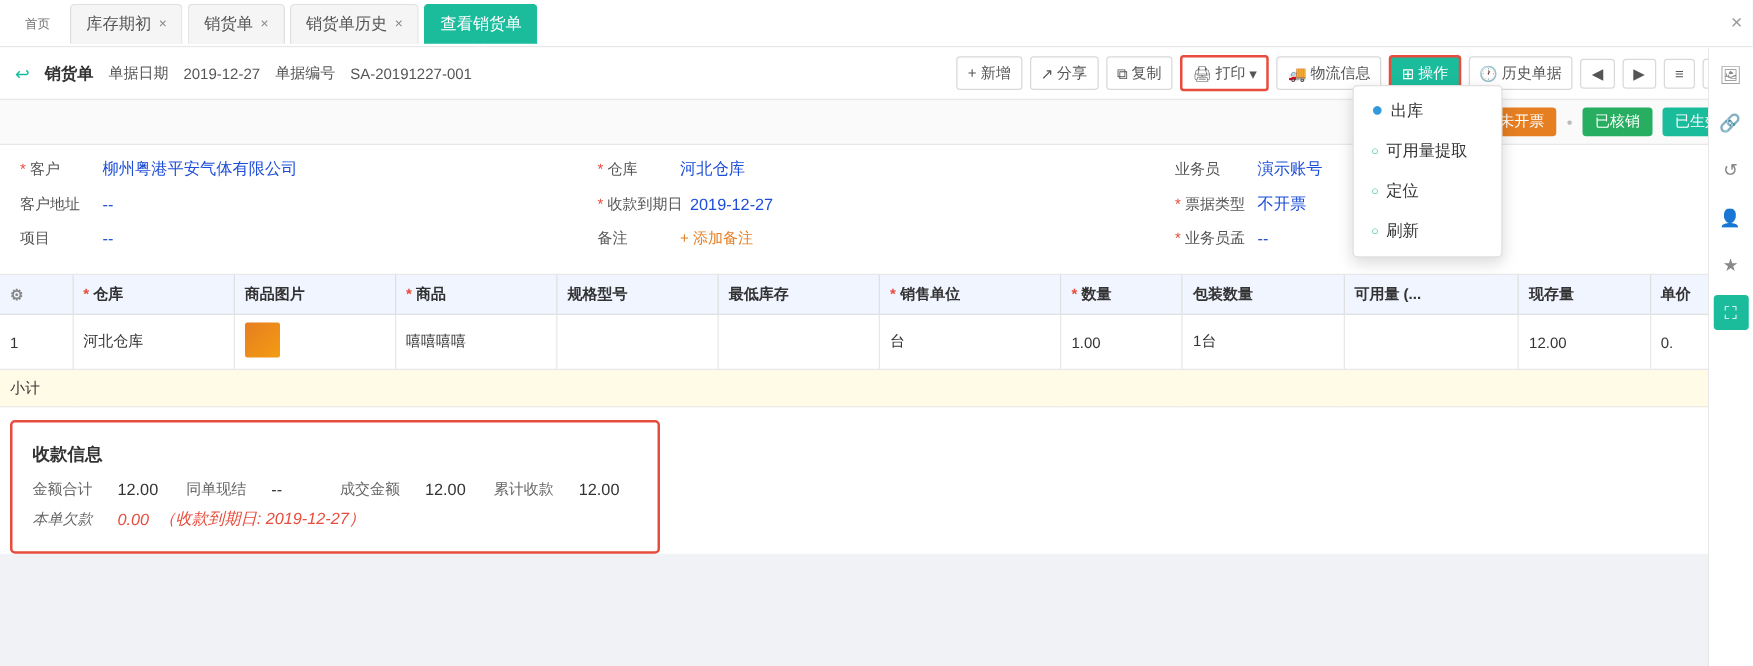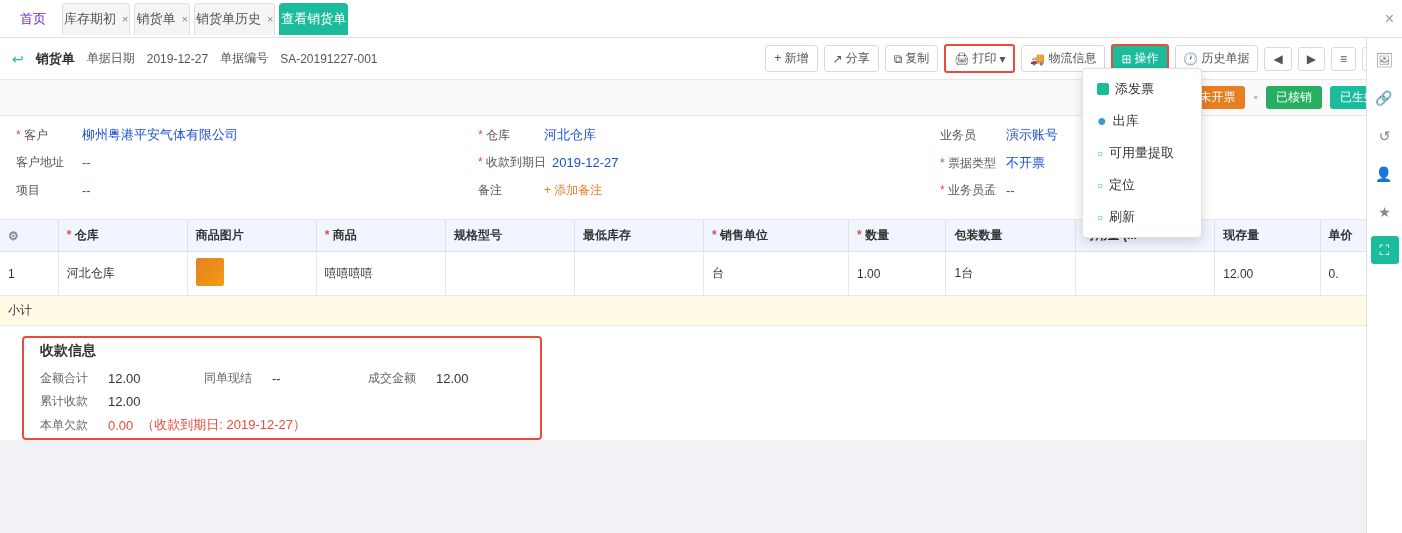--- a/index.html
+++ b/index.html
@@ -11,21 +11,21 @@
       align-items: center;
       background: #fff;
       border-bottom: 1px solid #e0e0e0;
       padding: 0 8px;
       height: 38px;
       gap: 4px;
     }
     .tab-item {
       display: flex;
       align-items: center;
-      padding: 6px 1px;
+      padding: 6px 12px;
       border-radius: 4px 4px 0 0;
       cursor: pointer;
       font-size: 13px;
       gap: 6px;
       color: #555;
       background: #f5f5f5;
       border: 1px solid #e0e0e0;
       border-bottom: none;
       height: 32px;
     }
@@ -37,22 +37,22 @@
     }
     .tab-item .close-btn {
       font-size: 11px;
       color: inherit;
       cursor: pointer;
       opacity: 0.7;
     }
     .tab-home {
       background: none;
       border: none;
-      color: #6d28d9;
-      font-size: 13px;
+      color: #737373;
+      font-size: 10px;
       padding: 6px 12px;
       cursor: pointer;
     }
     .tab-bar-right {
       margin-left: auto;
       color: #999;
       font-size: 16px;
       cursor: pointer;
     }
 
@@ -147,21 +147,21 @@
     .badge-green { background: #27ae60; }
     .badge-teal { background: #1abc9c; }
 
     
     .form-area {
       padding: 10px 16px;
       background: #fff;
     }
     .form-row {
       display: flex;
-      align-items: flex-start;
+      align-items: center;
       margin-bottom: 10px;
       gap: 16px;
     }
     .form-field {
       display: flex;
       align-items: center;
       flex: 1;
       gap: 6px;
     }
     .form-label {
@@ -226,35 +226,35 @@
     .product-img {
       width: 28px;
       height: 28px;
       background: linear-gradient(135deg, #e67e22, #f39c12);
       border-radius: 2px;
       display: inline-block;
     }
 
     
     .payment-section {
-      margin: 10px 22px;
+      margin: 10px 8px;
       border: 2px solid #e74c3c;
       border-radius: 4px;
-      padding: 4px 16px;
+      padding: 17px 16px;
       max-width: 520px;
       background: #fff;
     }
     .payment-title {
       font-weight: bold;
       font-size: 14px;
       margin-bottom: 10px;
     }
     .payment-grid {
       display: grid;
-      grid-template-columns: 1fr 1fr 1fr;
+      grid-template-columns: 1fr 1fr 1fr 1fr;
       gap: 6px 8px;
     }
     .payment-row {
       display: flex;
       align-items: center;
       gap: 8px;
     }
     .payment-label {
       color: #666;
       font-size: 12px;
@@ -525,35 +525,31 @@
         <span class="payment-value">--</span>
       </div>
       <div class="payment-row">
         <span class="payment-label">成交金额</span>
         <span class="payment-value">12.00</span>
       </div>
       <div class="payment-row">
         <span class="payment-label">累计收款</span>
         <span class="payment-value">12.00</span>
       </div>
-      <div class="payment-row" style="grid-column: 1 / -1;">
+      <div class="payment-row" style="grid-column: 1 / -1; font-style: italic;">
         <span class="payment-label">本单欠款</span>
         <span class="payment-value red">0.00</span>
         <span class="payment-value red">（收款到期日: 2019-12-27）</span>
       </div>
     </div>
   </div>
 
 </div>
 
 <div class="dropdown-menu">
-  <div class="dropdown-menu-item">
-    <span class="menu-checkbox checked"></span>
-    <span>添发票</span>
-  </div>
   <div class="dropdown-menu-item">
     <span class="menu-dot-blue">●</span>
     <span>出库</span>
   </div>
   <div class="dropdown-menu-item">
     <span class="menu-dot-teal">○</span>
     <span>可用量提取</span>
   </div>
   <div class="dropdown-menu-item">
     <span class="menu-dot-teal">○</span>

